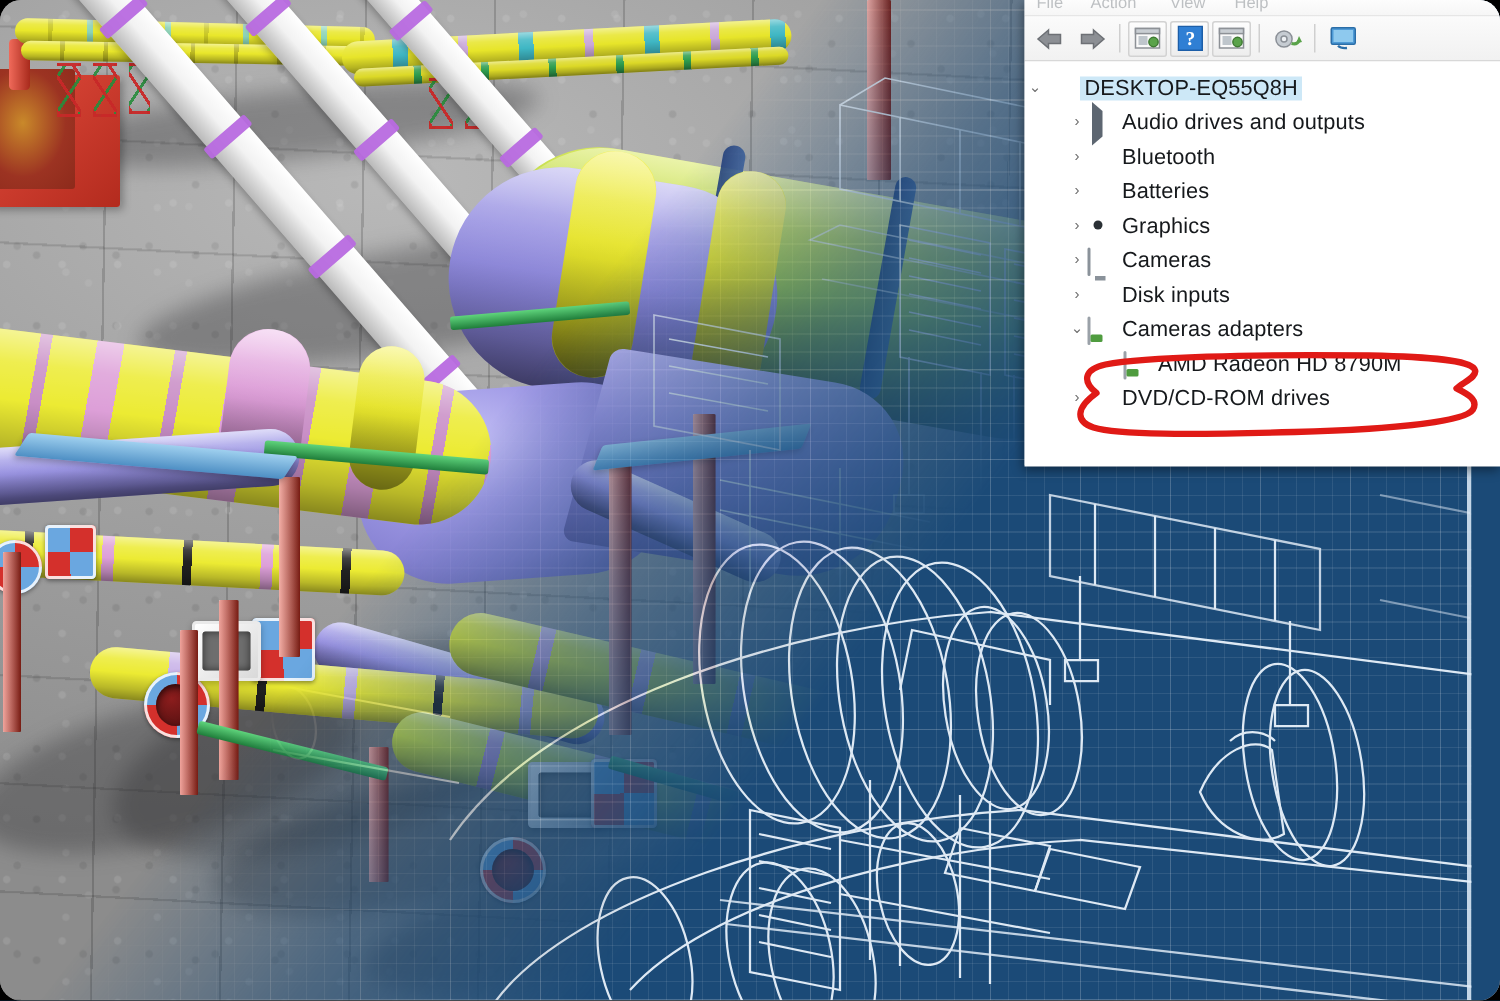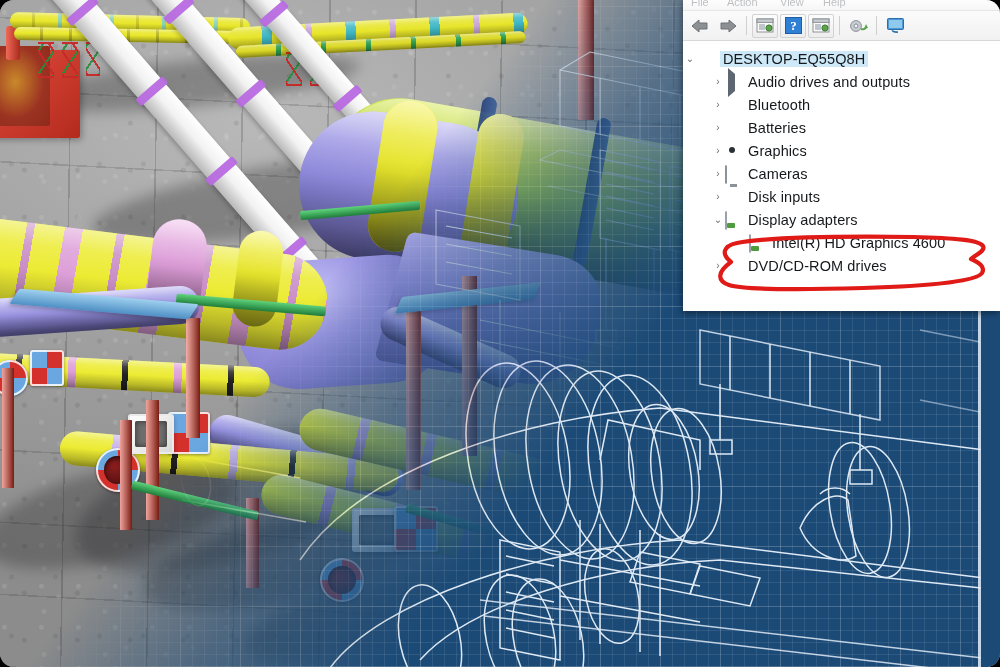--- a/index.html
+++ b/index.html
@@ -479,29 +479,29 @@
 
       <div class="row depth2">
         <span class="chev">›</span>
         <span class="ico"><span class="ic-disk"></span></span>
         <span class="lbl">Disk inputs</span>
       </div>
 
       <div class="row depth2">
         <span class="chev">⌄</span>
         <span class="ico"><span class="ic-gpu"></span></span>
-        <span class="lbl">Display adapters</span>
-      </div>
-
+        <span class="lbl">Cameras adapters</span>
+      </div>
 
       <div class="row depth3">
         <span class="chev"></span>
         <span class="ico"><span class="ic-gpu"></span></span>
-        <span class="lbl">Intel(R) HD Graphics 4600</span>
-      </div>
+        <span class="lbl">AMD Radeon HD 8790M</span>
+      </div>
+
 
       <div class="row depth2">
         <span class="chev">›</span>
         <span class="ico"><span class="ic-dvd"></span></span>
         <span class="lbl">DVD/CD-ROM drives</span>
       </div>
 
     </div>
   </div>
 

